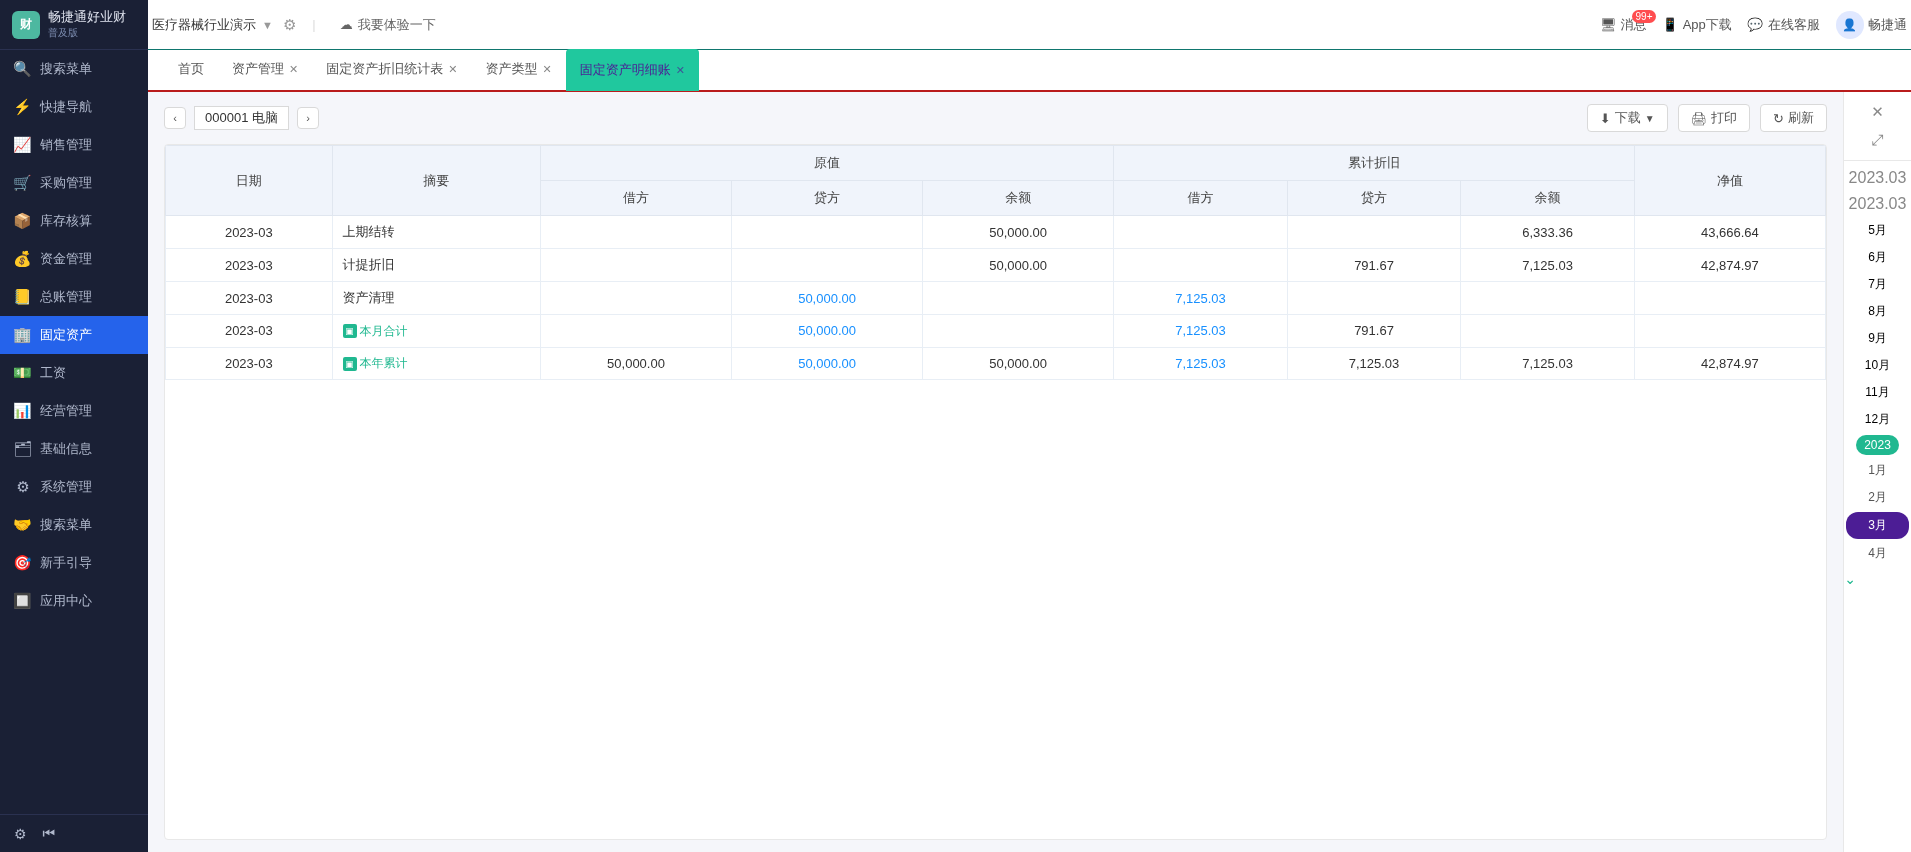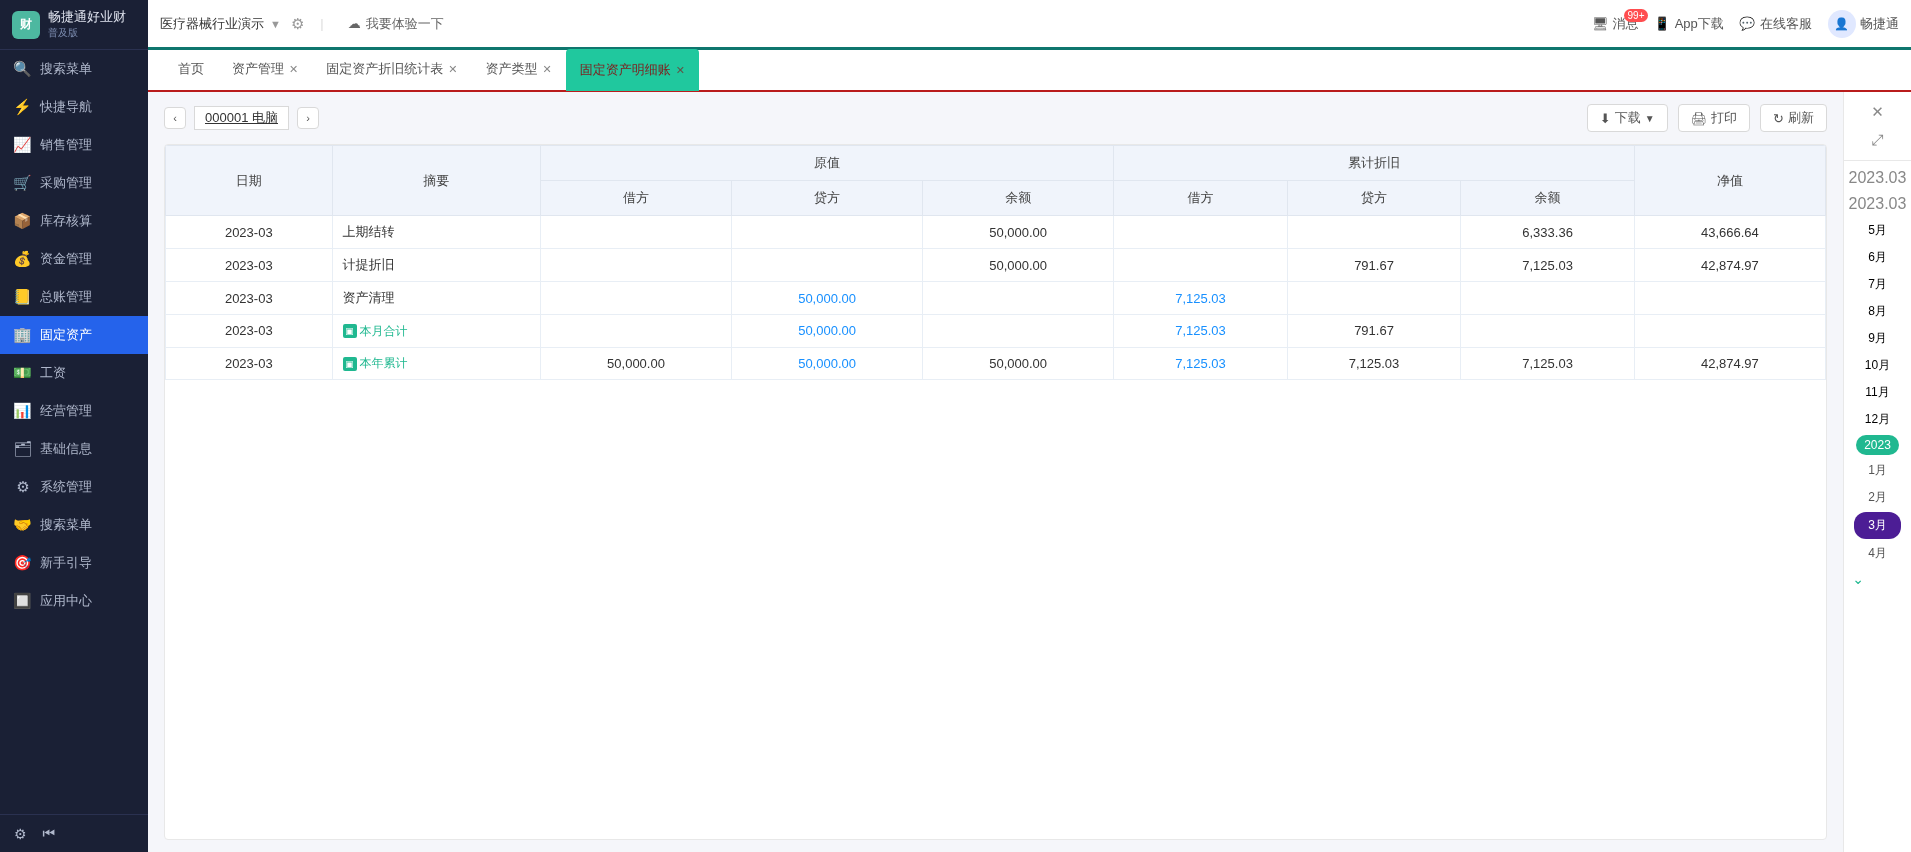--- a/index.html
+++ b/index.html
@@ -60,24 +60,24 @@
       flex: 1;
       display: flex;
       flex-direction: column;
       overflow: hidden;
     }
 
     
     .topbar {
       height: 50px;
       background: #fff;
-      border-bottom: 3px solid #0f766e;
+      border-bottom: 1px solid #0f766e;
       display: flex;
       align-items: center;
-      padding: 0 12px;
+      padding: 0 4px;
       gap: 12px;
       flex-shrink: 0;
     }
     .topbar-project {
       display: flex; align-items: center; gap: 6px;
       font-size: 13px; color: #333;
     }
     .topbar-experience {
       display: flex; align-items: center; gap: 5px;
       color: #666; font-size: 13px; cursor: pointer;
@@ -110,21 +110,21 @@
     .tab {
       display: flex; align-items: center; gap: 5px;
       padding: 0 14px;
       height: 42px;
       font-size: 13px;
       color: #555;
       cursor: pointer;
       border-bottom: 2px solid transparent;
       white-space: nowrap;
     }
-    .tab.active { background: #20c89e; color: #7f1d1d; border-bottom: none; border-radius: 4px 4px 0 0; }
+    .tab.active { background: #20c89e; color: #4c1d95; border-bottom: none; border-radius: 4px 4px 0 0; }
     .tab-close { font-size: 11px; color: inherit; opacity: 0.7; cursor: pointer; }
 
     
     .content {
       flex: 1;
       display: flex;
       overflow: hidden;
       background: #f5f6fa;
     }
 
@@ -142,21 +142,21 @@
       margin-bottom: 12px;
       flex-shrink: 0;
     }
     .asset-nav-btn {
       width: 22px; height: 22px; display: flex; align-items: center; justify-content: center;
       border: 1px solid #d9d9d9; border-radius: 4px; cursor: pointer; background: #fff;
       font-size: 11px; color: #555;
     }
     .asset-nav-label {
       border: 1px solid #d9d9d9; border-radius: 0; background: #fff;
-      padding: 2px 10px; font-size: 13px; color: #333; text-decoration: underline;
+      padding: 2px 10px; font-size: 13px; color: #333;
     }
     .asset-nav-right { margin-left: auto; display: flex; align-items: center; gap: 10px; }
     .action-btn {
       display: flex; align-items: center; gap: 4px;
       padding: 4px 12px; border: 1px solid #d9d9d9; border-radius: 4px;
       background: #fff; font-size: 13px; color: #555; cursor: pointer;
     }
 
     
     .table-wrap {
@@ -221,21 +221,21 @@
       text-align: center; width: 100%; cursor: pointer;
     }
     .timeline-month.active {
       background: #4c1d95; color: #fff; border-radius: 12px;
       margin: 1px 6px; width: calc(100% - 12px);
     }
     .timeline-month.dim { color: #000000; }
     .timeline-bubble {
       background: #20b890; color: #fff;
       border-radius: 12px; font-size: 12px;
-      padding: 3px 8px; margin: 2px 8px;
+      padding: 3px 8px; margin: 2px 16px;
       cursor: pointer;
     }
     .timeline-nav {
       color: #20b890; font-size: 14px; cursor: pointer; padding: 4px;
     }
     .panel-top-icons {
       display: flex; flex-direction: column; align-items: center;
       width: 100%;
       border-bottom: 1px solid #e8e8e8;
       padding-bottom: 6px; margin-bottom: 4px;

